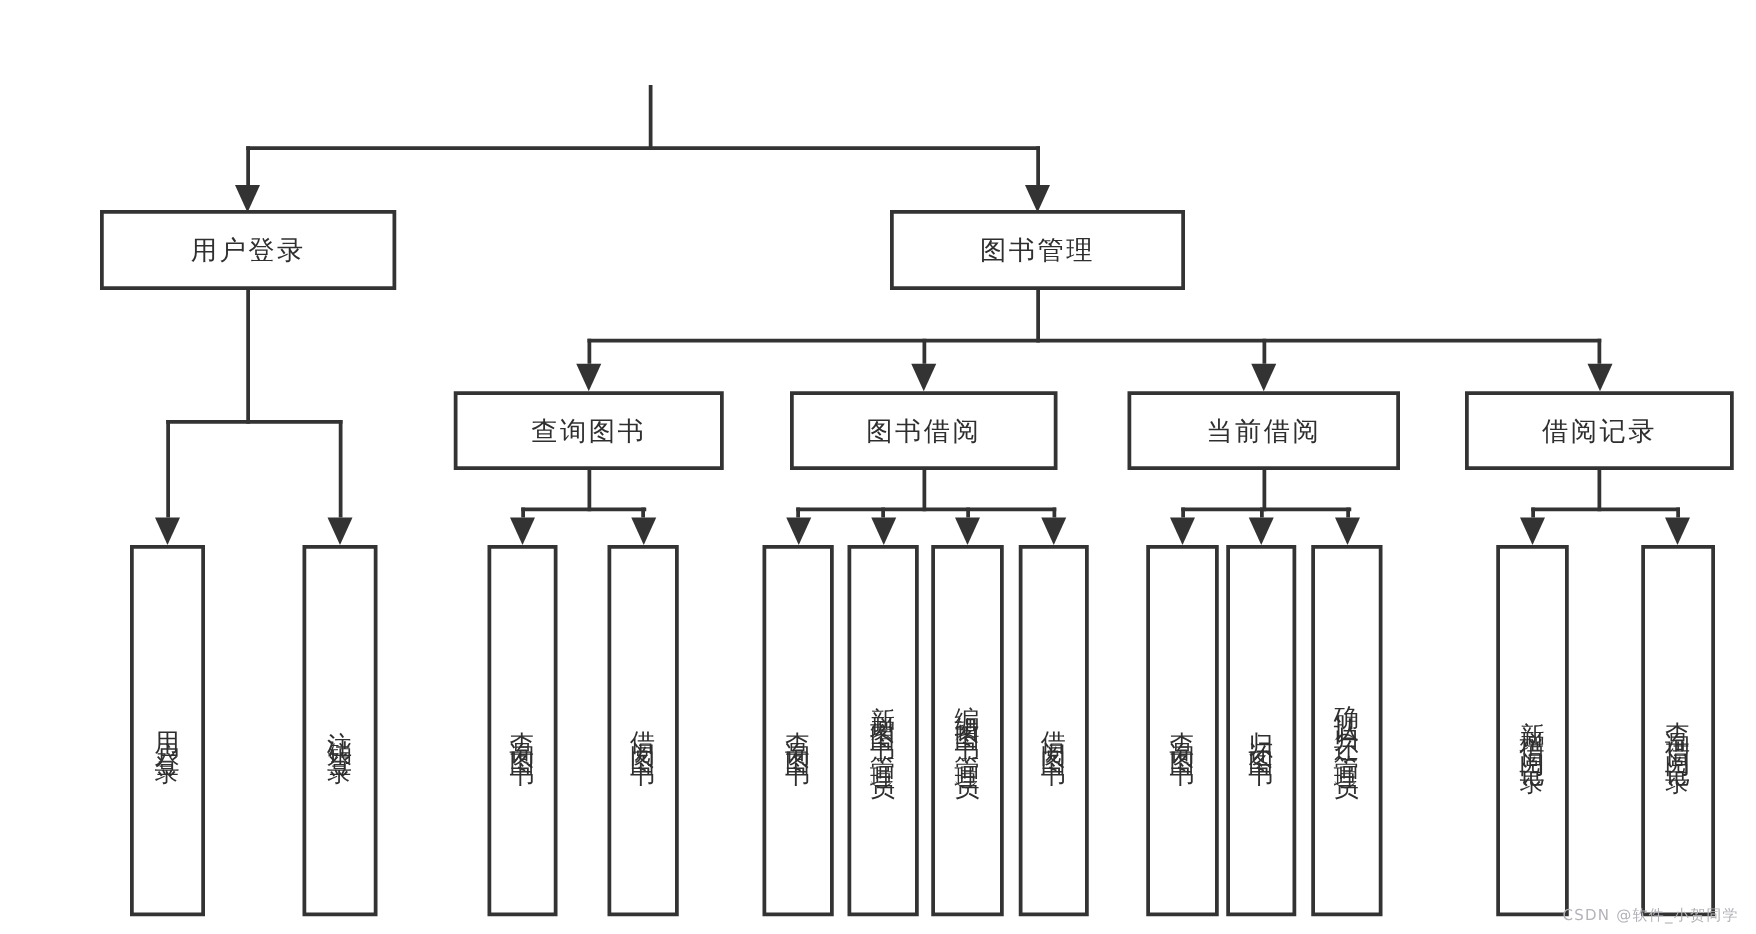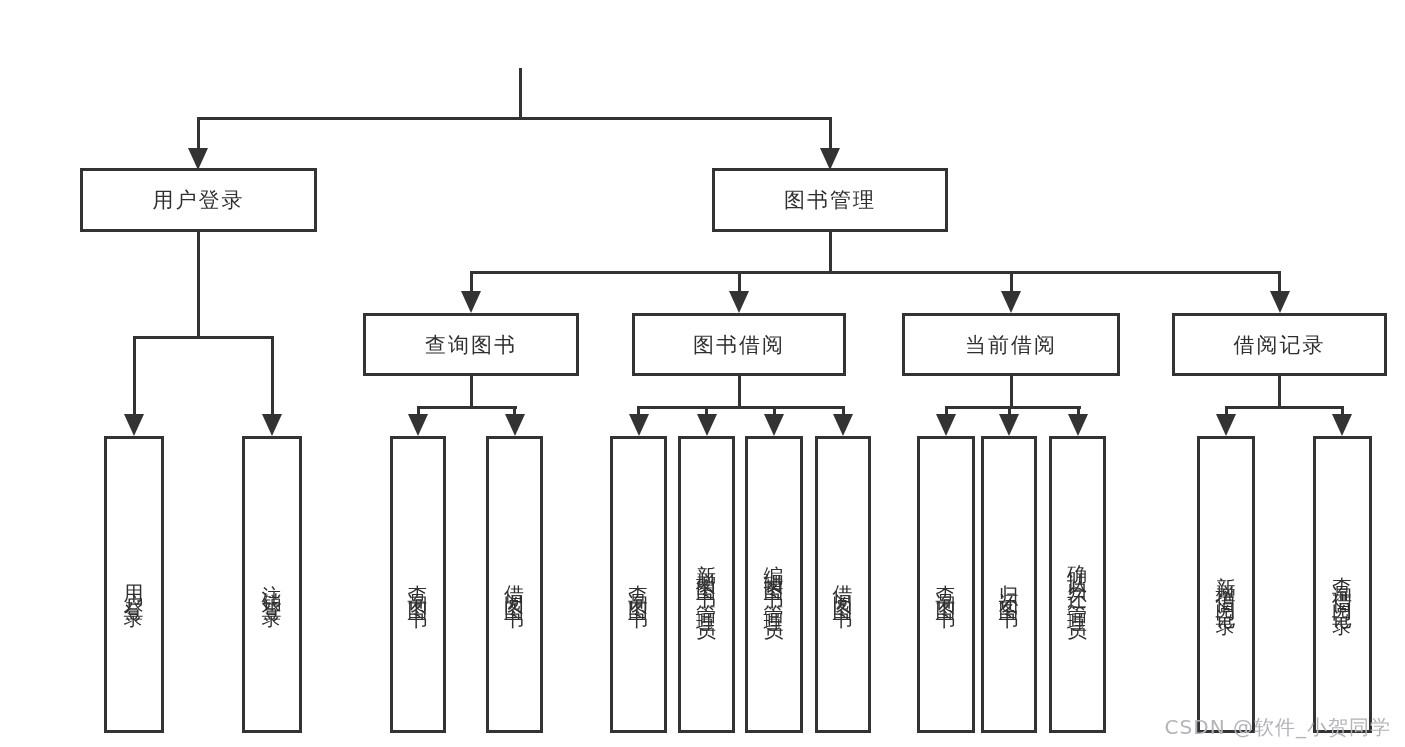--- a/index.html
+++ b/index.html
@@ -51,21 +51,21 @@
     position:absolute;
     width:0;height:0;
     border-left:10px solid transparent;
     border-right:10px solid transparent;
     border-top:22px solid var(--line);
   }
   .watermark{
     position:absolute;
     right:14px;
     bottom:6px;
-    font-size:20px;
+    font-size:12px;
     letter-spacing:1px;
     color:var(--watermark);
     white-space:nowrap;
     z-index:5;
   }
 </style>
 </head>
 <body>
 
 <div class="canvas">

